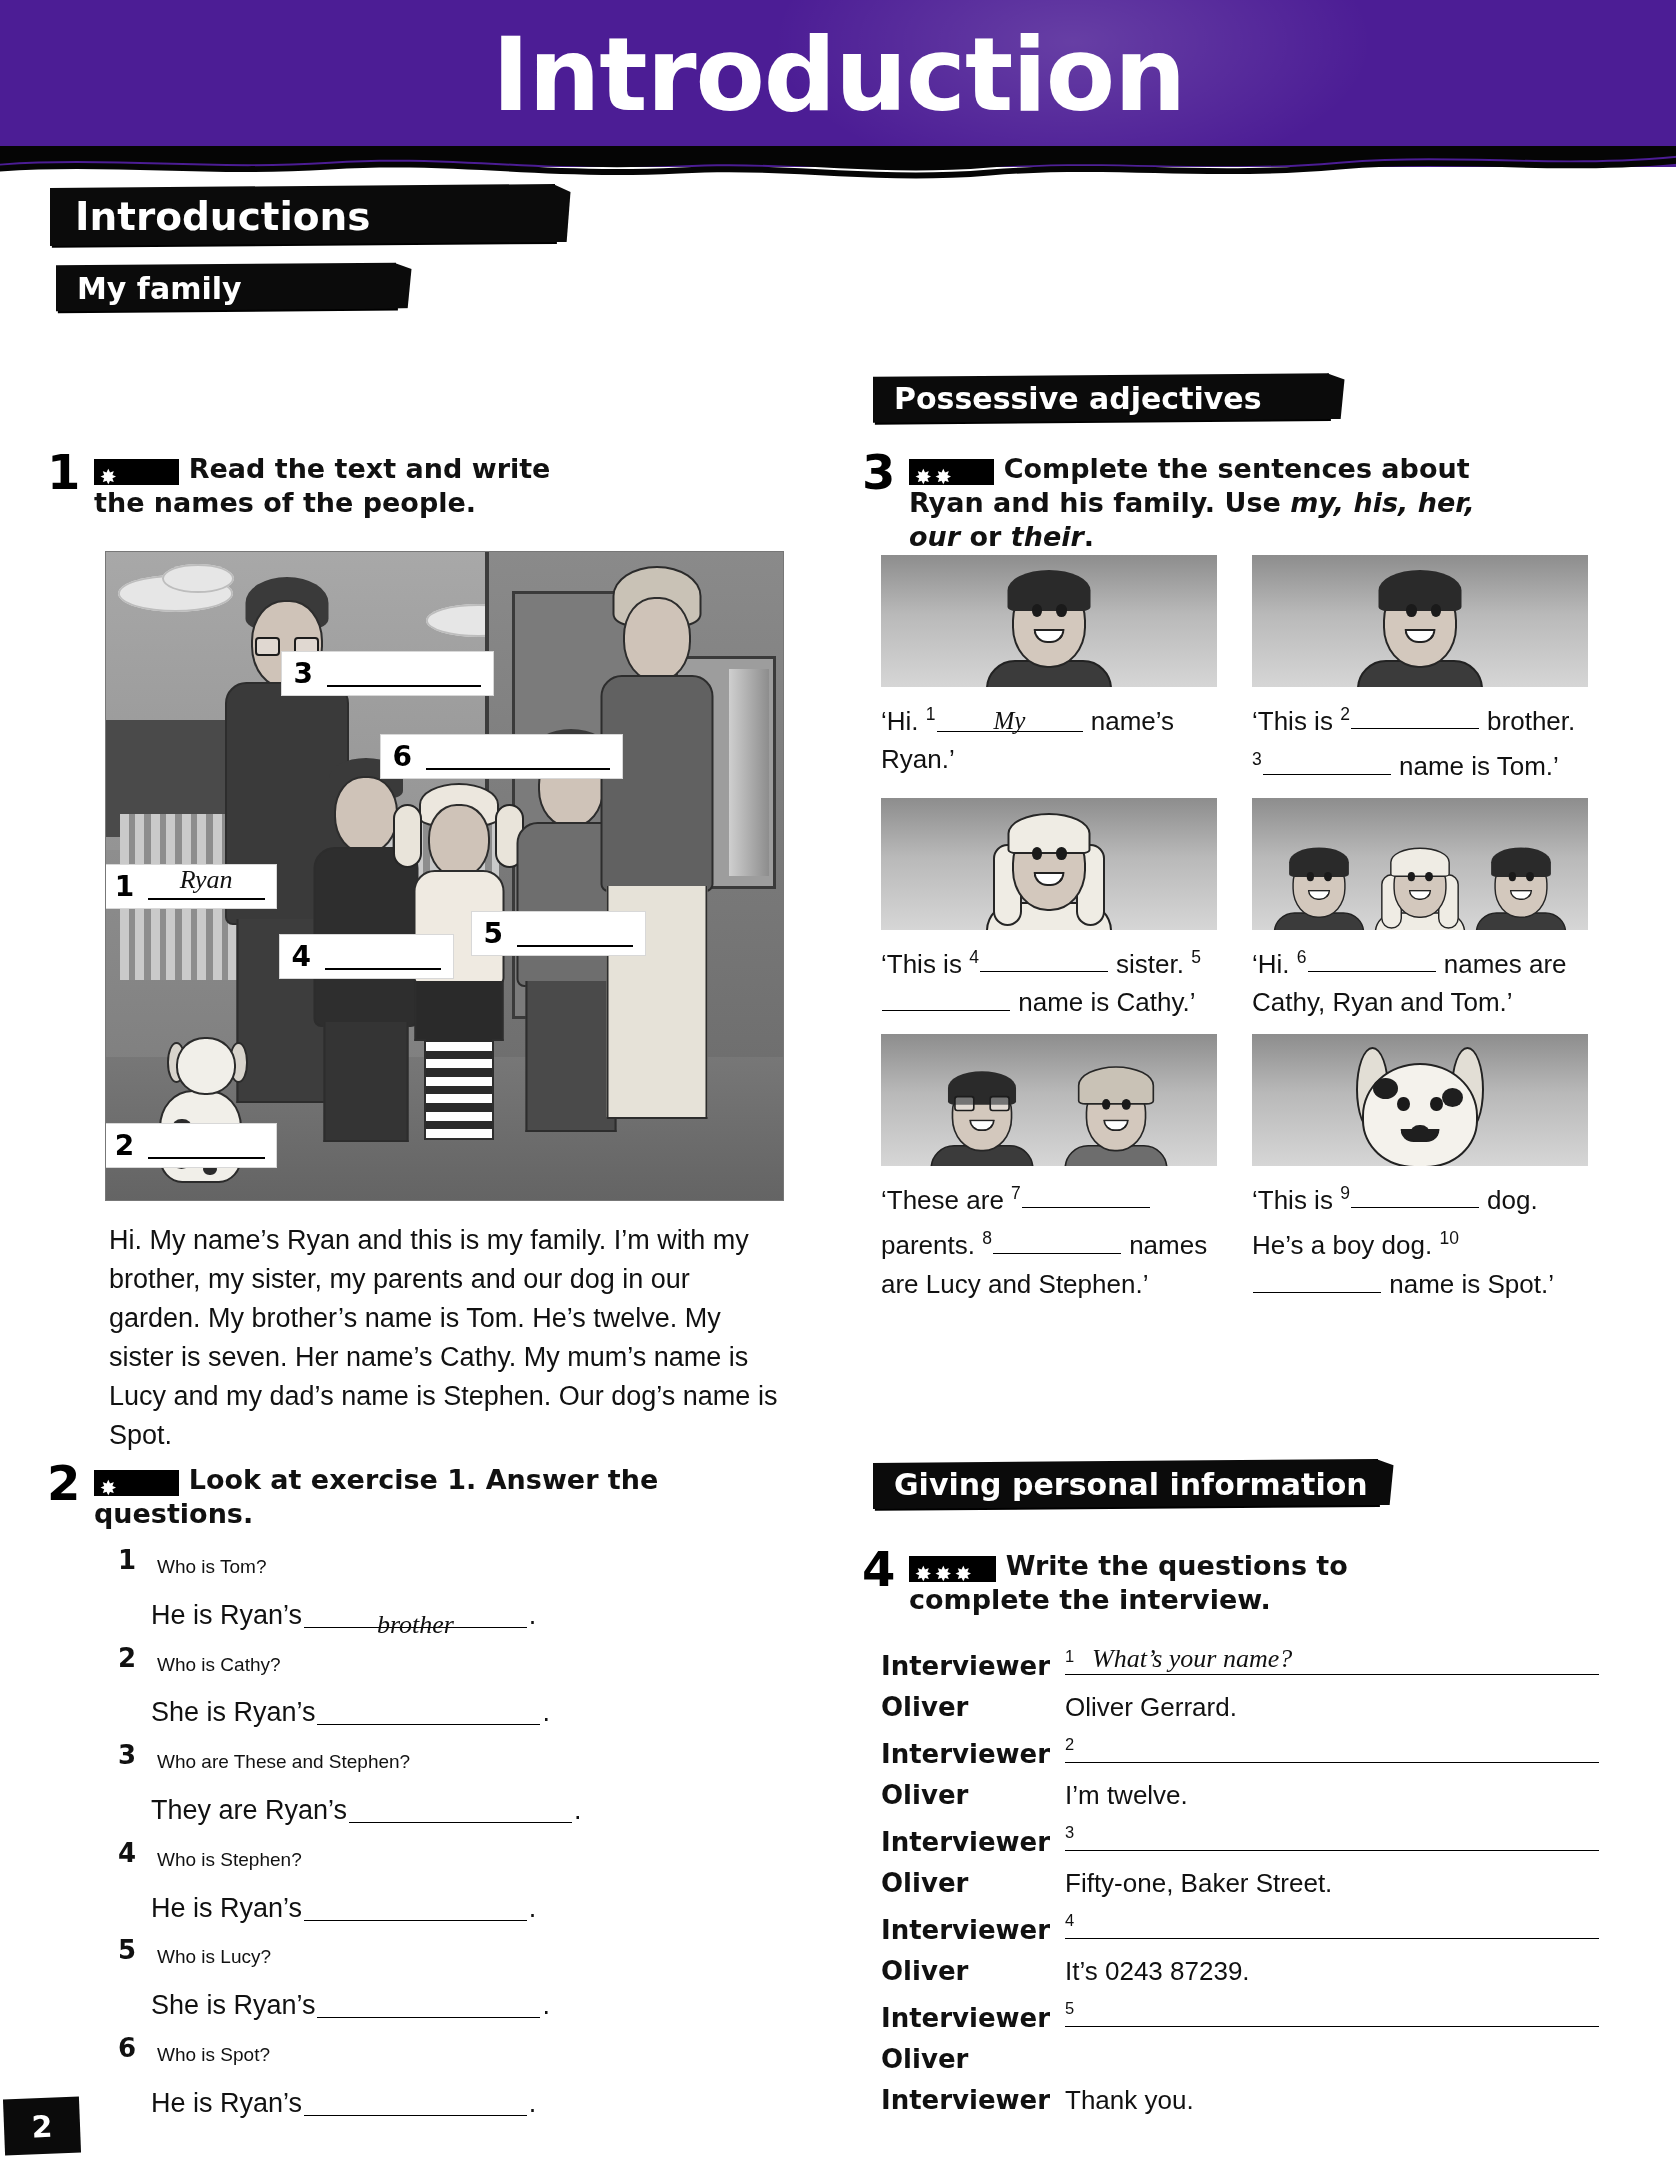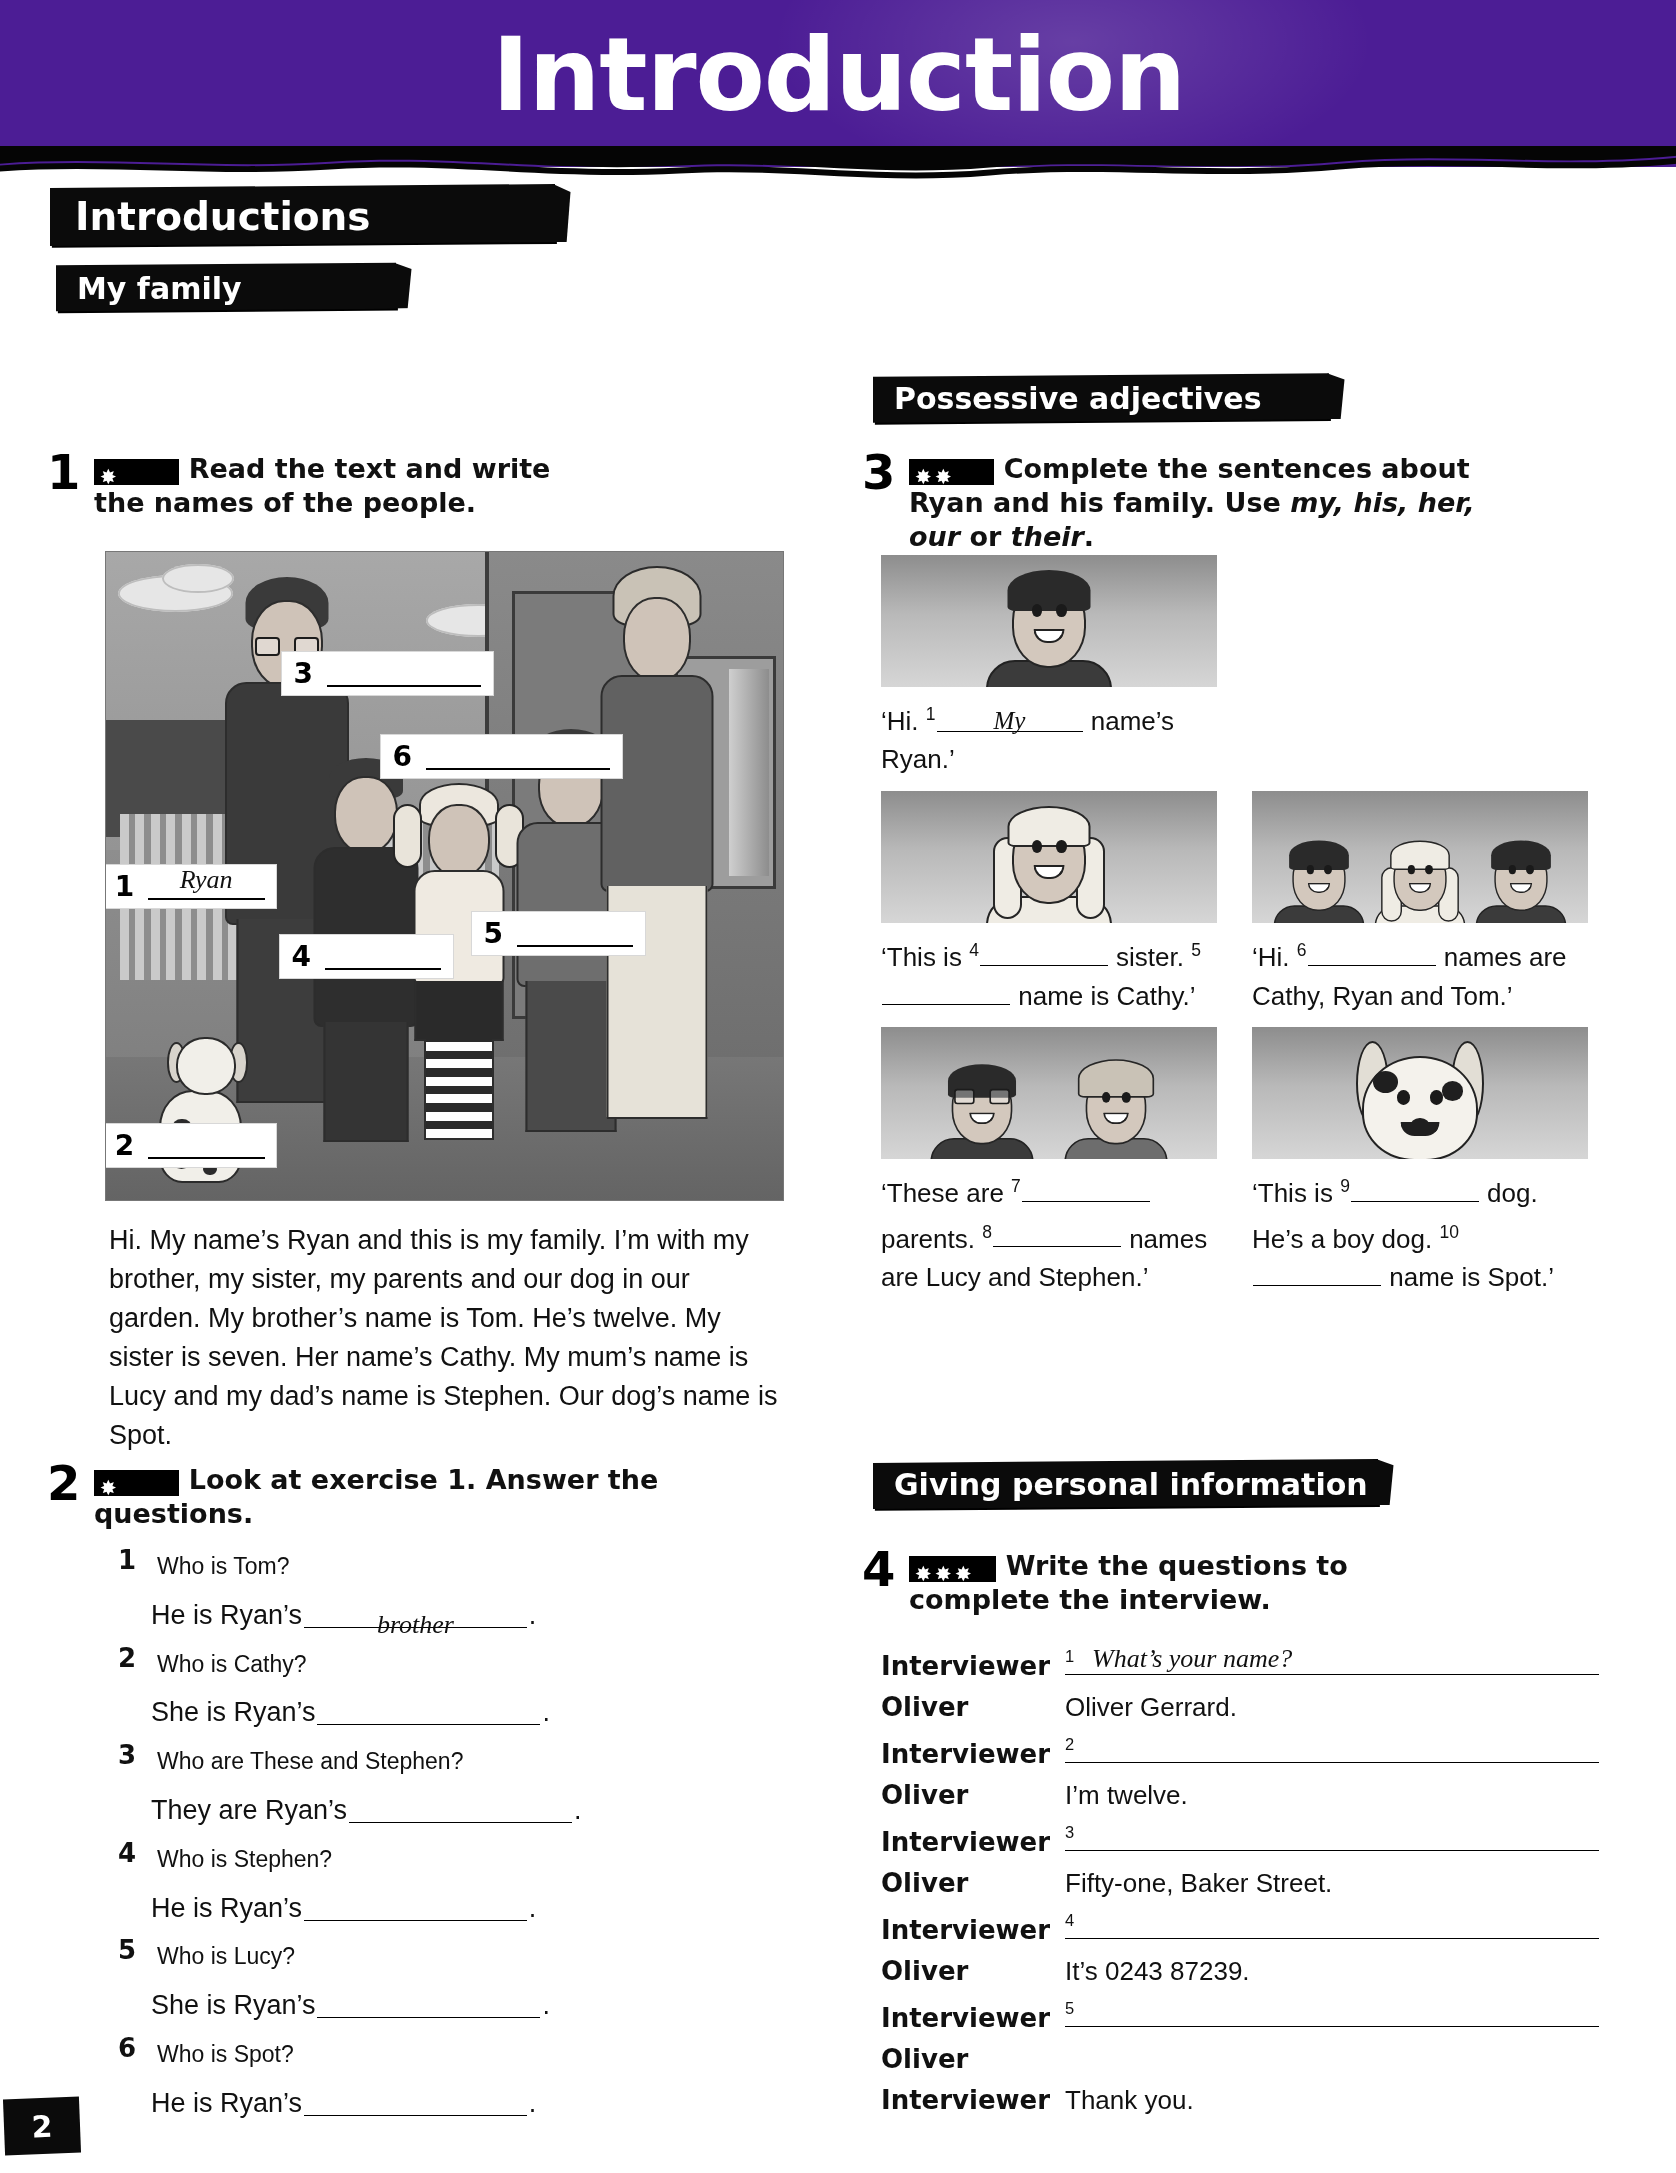--- a/index.html
+++ b/index.html
@@ -181,21 +181,21 @@
     font-family:"Liberation Sans", sans-serif;
   }
 
   
   .qlist{ position:absolute; left:118px; top:1545px; width:679px; }
   .qrow{ display:flex; margin-bottom:5.8px; }
   .qnum{
     width:39px; font-weight:bold; font-size:26px;
     font-family:"DejaVu Sans", sans-serif;
   }
-  .qtext{ font-size:23px; line-height:43px; }
+  .qtext{ font-size:19px; line-height:43px; }
   .arow{ margin-left:33px; font-size:27px; line-height:43px; margin-bottom:5.8px;
          display:flex; align-items:center; }
   .ablank{
     display:inline-block; min-width:223px; border-bottom:1.9px solid #000;
     height:25px; margin:0 1.9px; text-align:center;
     font-style:italic; font-family:"Liberation Serif", serif; font-size:26px;
   }
 
   
   .pgrid{
@@ -506,20 +506,35 @@
           <div class="eye" style="left:-17.5px;"></div>
           <div class="eye" style="right:-17.5px;"></div>
           <div class="mouth"></div>
         </div>
       </div>
       <div class="ptext">
         <span>‘Hi. </span><span class="sup">1</span><span class="gblank">My</span><span> name’s Ryan.’</span>
       </div>
     </div>
 
+    <div class="pcell">
+      <div class="pimg">
+        <div class="face" style="transform:translateX(-30%);">
+          <div class="fshoulder"></div>
+          <div class="fh"></div>
+          <div class="fhair"></div>
+          <div class="eye" style="left:-13.6px;"></div>
+          <div class="eye" style="right:-21.3px;"></div>
+          <div class="mouth"></div>
+        </div>
+      </div>
+      <div class="ptext">
+        <span>‘This is </span><span class="sup">2</span><span class="gblank short"></span><span> brother. </span><span class="sup">3</span><span class="gblank short"></span><span> name is Tom.’</span>
+      </div>
+    </div>
   </div>
 
   <div class="prow">
 
     <div class="pcell">
       <div class="pimg">
         <div class="face">
           <div class="fshoulder" style="background:#efece4;"></div>
           <div class="ponytail" style="left:-56px; bottom:9.7px; height:82px; background:#efece4;"></div>
           <div class="ponytail" style="right:-56px; bottom:9.7px; height:82px; background:#efece4;"></div>

